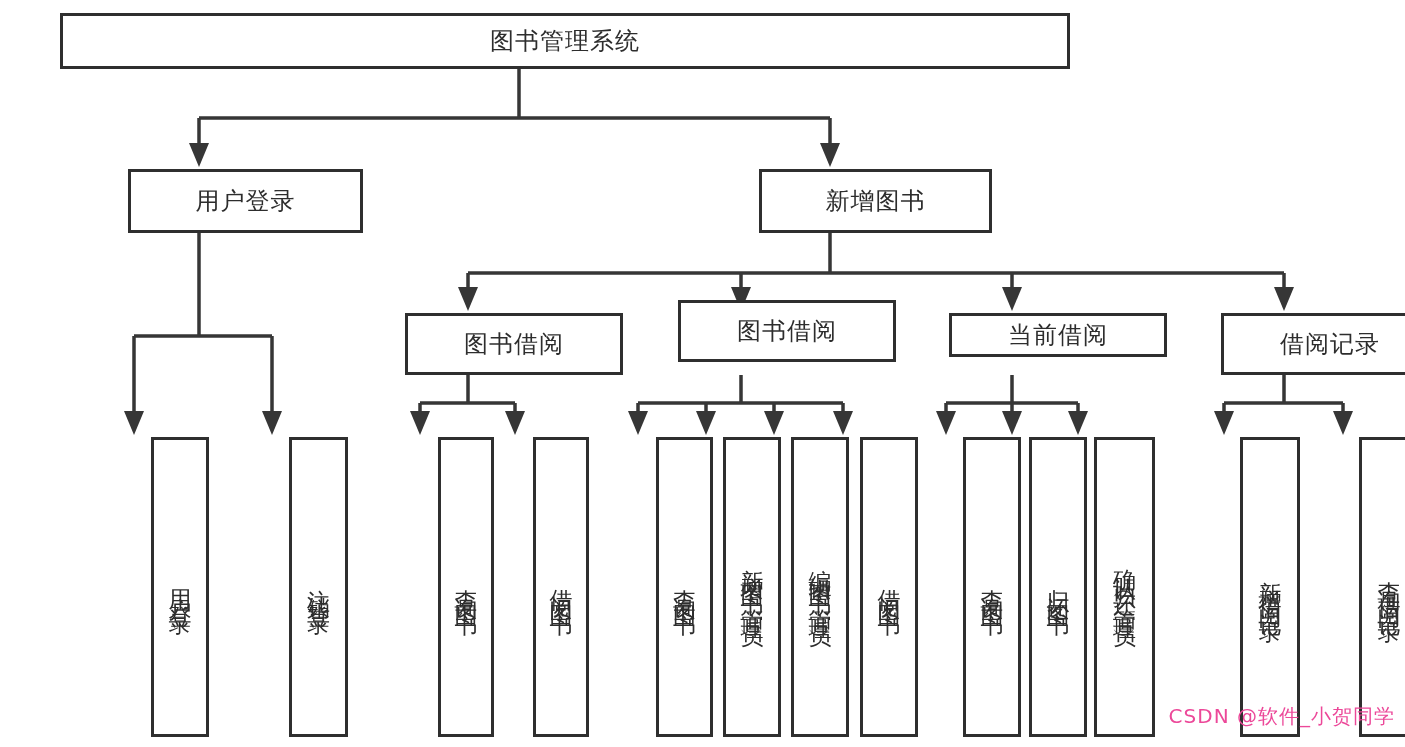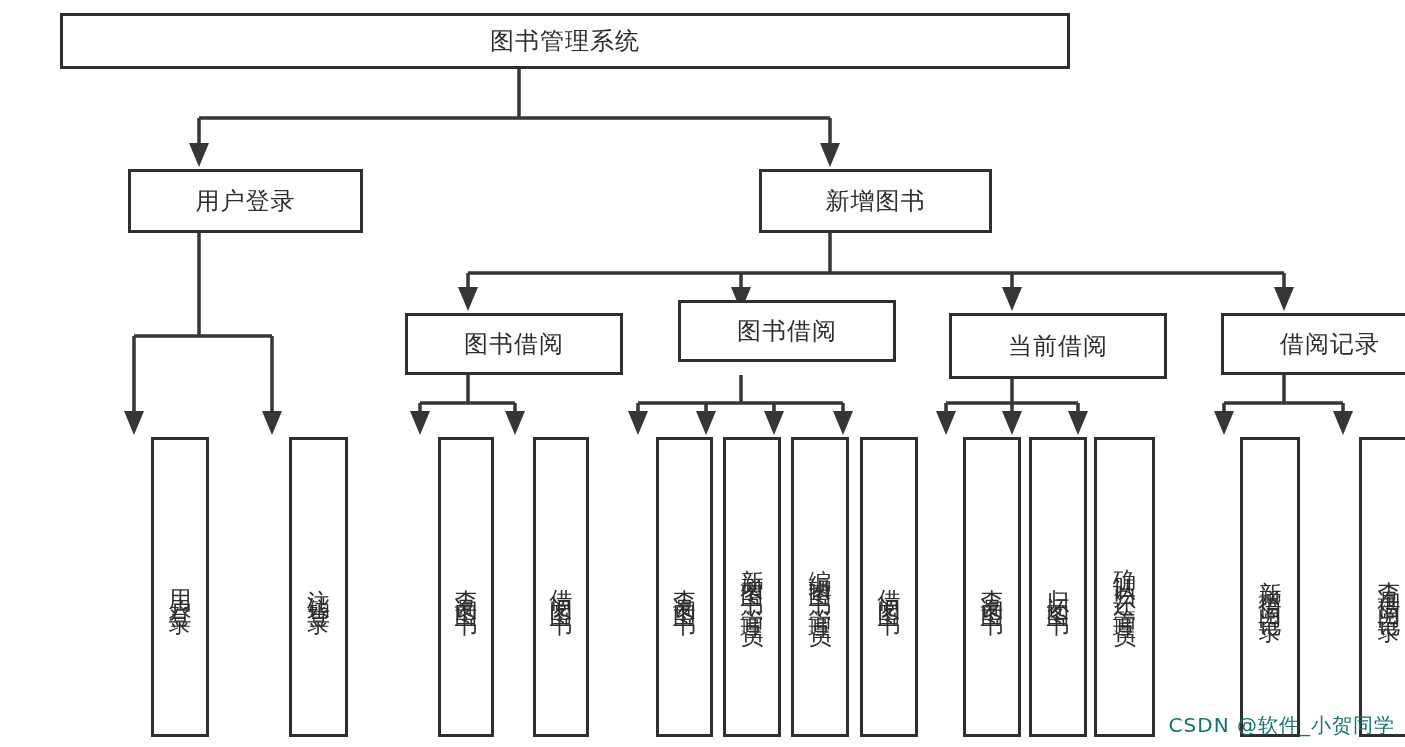--- a/index.html
+++ b/index.html
@@ -26,22 +26,22 @@
   }
   .leaf{
     top:437px;height:300px;
     writing-mode:vertical-rl;
     text-orientation:mixed;
     letter-spacing:8px;
     font-size:23px;
   }
   .watermark{
     position:absolute;
-    right:10px;bottom:8px;
-    color:#0f766e;
+    right:10px;bottom:17px;
+    color:#ec4899;
     font-size:20px;
     letter-spacing:1px;
     z-index:5;
   }
 </style>
 </head>
 <body>
 
 <div id="stage">
 
@@ -85,21 +85,21 @@
     </g>
   </svg>
 
   <div class="node" style="left:14px;top:13px;width:1010px;height:56px;">图书管理系统</div>
 
   <div class="node" style="left:82px;top:169px;width:235px;height:64px;">用户登录</div>
   <div class="node" style="left:713px;top:169px;width:233px;height:64px;">新增图书</div>
 
   <div class="node" style="left:359px;top:313px;width:218px;height:62px;">图书借阅</div>
   <div class="node" style="left:632px;top:300px;width:218px;height:62px;">图书借阅</div>
-  <div class="node" style="left:903px;top:313px;width:218px;height:66px;">当前借阅</div>
+  <div class="node" style="left:903px;top:313px;width:218px;height:44px;">当前借阅</div>
   <div class="node" style="left:1175px;top:313px;width:218px;height:62px;">借阅记录</div>
 
   <div class="node leaf" style="left:105px;width:58px;">用户登录</div>
   <div class="node leaf" style="left:243px;width:59px;">注销登录</div>
 
   <div class="node leaf" style="left:392px;width:56px;">查询图书</div>
   <div class="node leaf" style="left:487px;width:56px;">借阅图书</div>
 
   <div class="node leaf" style="left:610px;width:57px;">查询图书</div>
   <div class="node leaf" style="left:677px;width:58px;">新增图书（管理员）</div>

